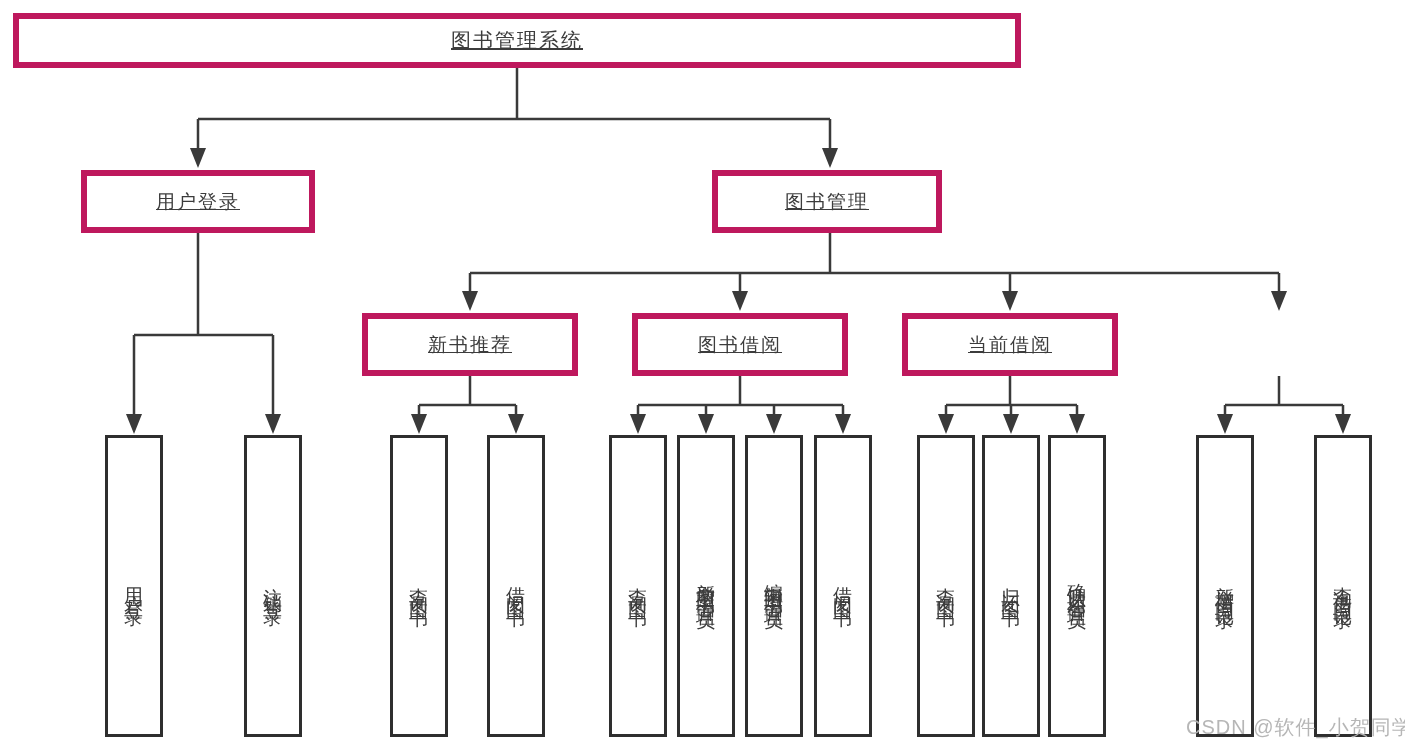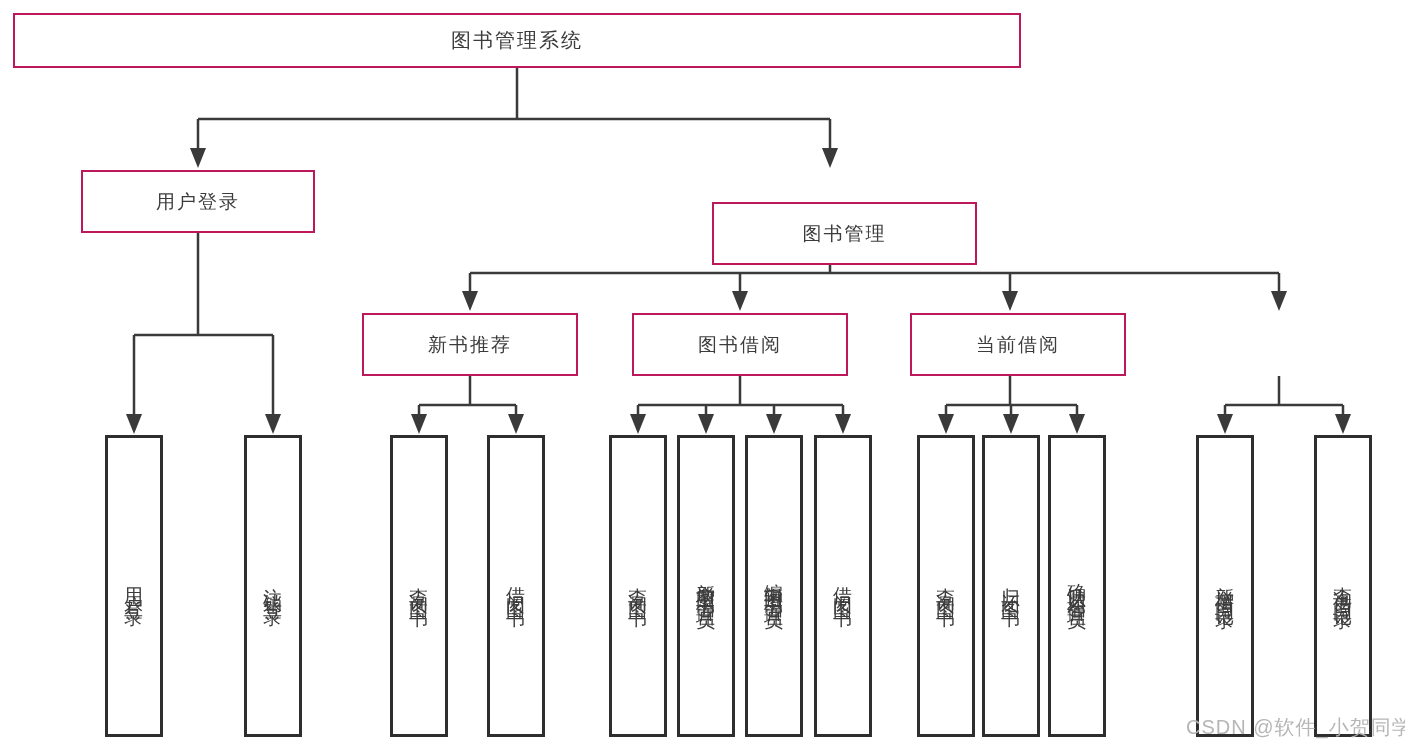--- a/index.html
+++ b/index.html
@@ -20,28 +20,29 @@
 
   #connectors {
     position: absolute;
     left: 0; top: 0;
     width: 1405px;
     height: 747px;
   }
 
   .hbox {
     position: absolute;
-    border: 2px solid #be185d;
+    border: 6px solid #be185d;
     background: #ffffff;
     display: flex;
     align-items: center;
     justify-content: center;
     color: #3c3c3c;
     font-size: 19px;
     letter-spacing: 2px;
+    text-decoration: underline;
   }
 
   .root-box {
     left: 13px; top: 13px;
     width: 1008px; height: 55px;
     font-size: 20px;
   }
 
   .lvl { top: 170px; height: 63px; }
   .lvl3 { top: 313px; height: 63px; width: 216px; }
@@ -127,31 +128,31 @@
     </g>
   </svg>
 
   <div class="hbox root-box">
     <span>图书管理系统</span>
   </div>
 
   <div class="hbox lvl" style="left:81px; width:234px;">
     <span>用户登录</span>
   </div>
-  <div class="hbox lvl" style="left:712px; width:265px;margin-top:32px;">
+  <div class="hbox lvl" style="left:712px; width:230px;">
     <span>图书管理</span>
   </div>
 
   <div class="hbox lvl3" style="left:632px;">
     <span>图书借阅</span>
   </div>
   <div class="hbox lvl3" style="left:362px;">
     <span>新书推荐</span>
   </div>
-  <div class="hbox lvl3" style="left:902px;margin-left:8px;">
+  <div class="hbox lvl3" style="left:902px;">
     <span>当前借阅</span>
   </div>
 
   <div class="vbox" style="left:105px;">
     <span class="vtext">用户登录</span>
   </div>
   <div class="vbox" style="left:244px;">
     <span class="vtext">注销登录</span>
   </div>
   <div class="vbox" style="left:390px;">

